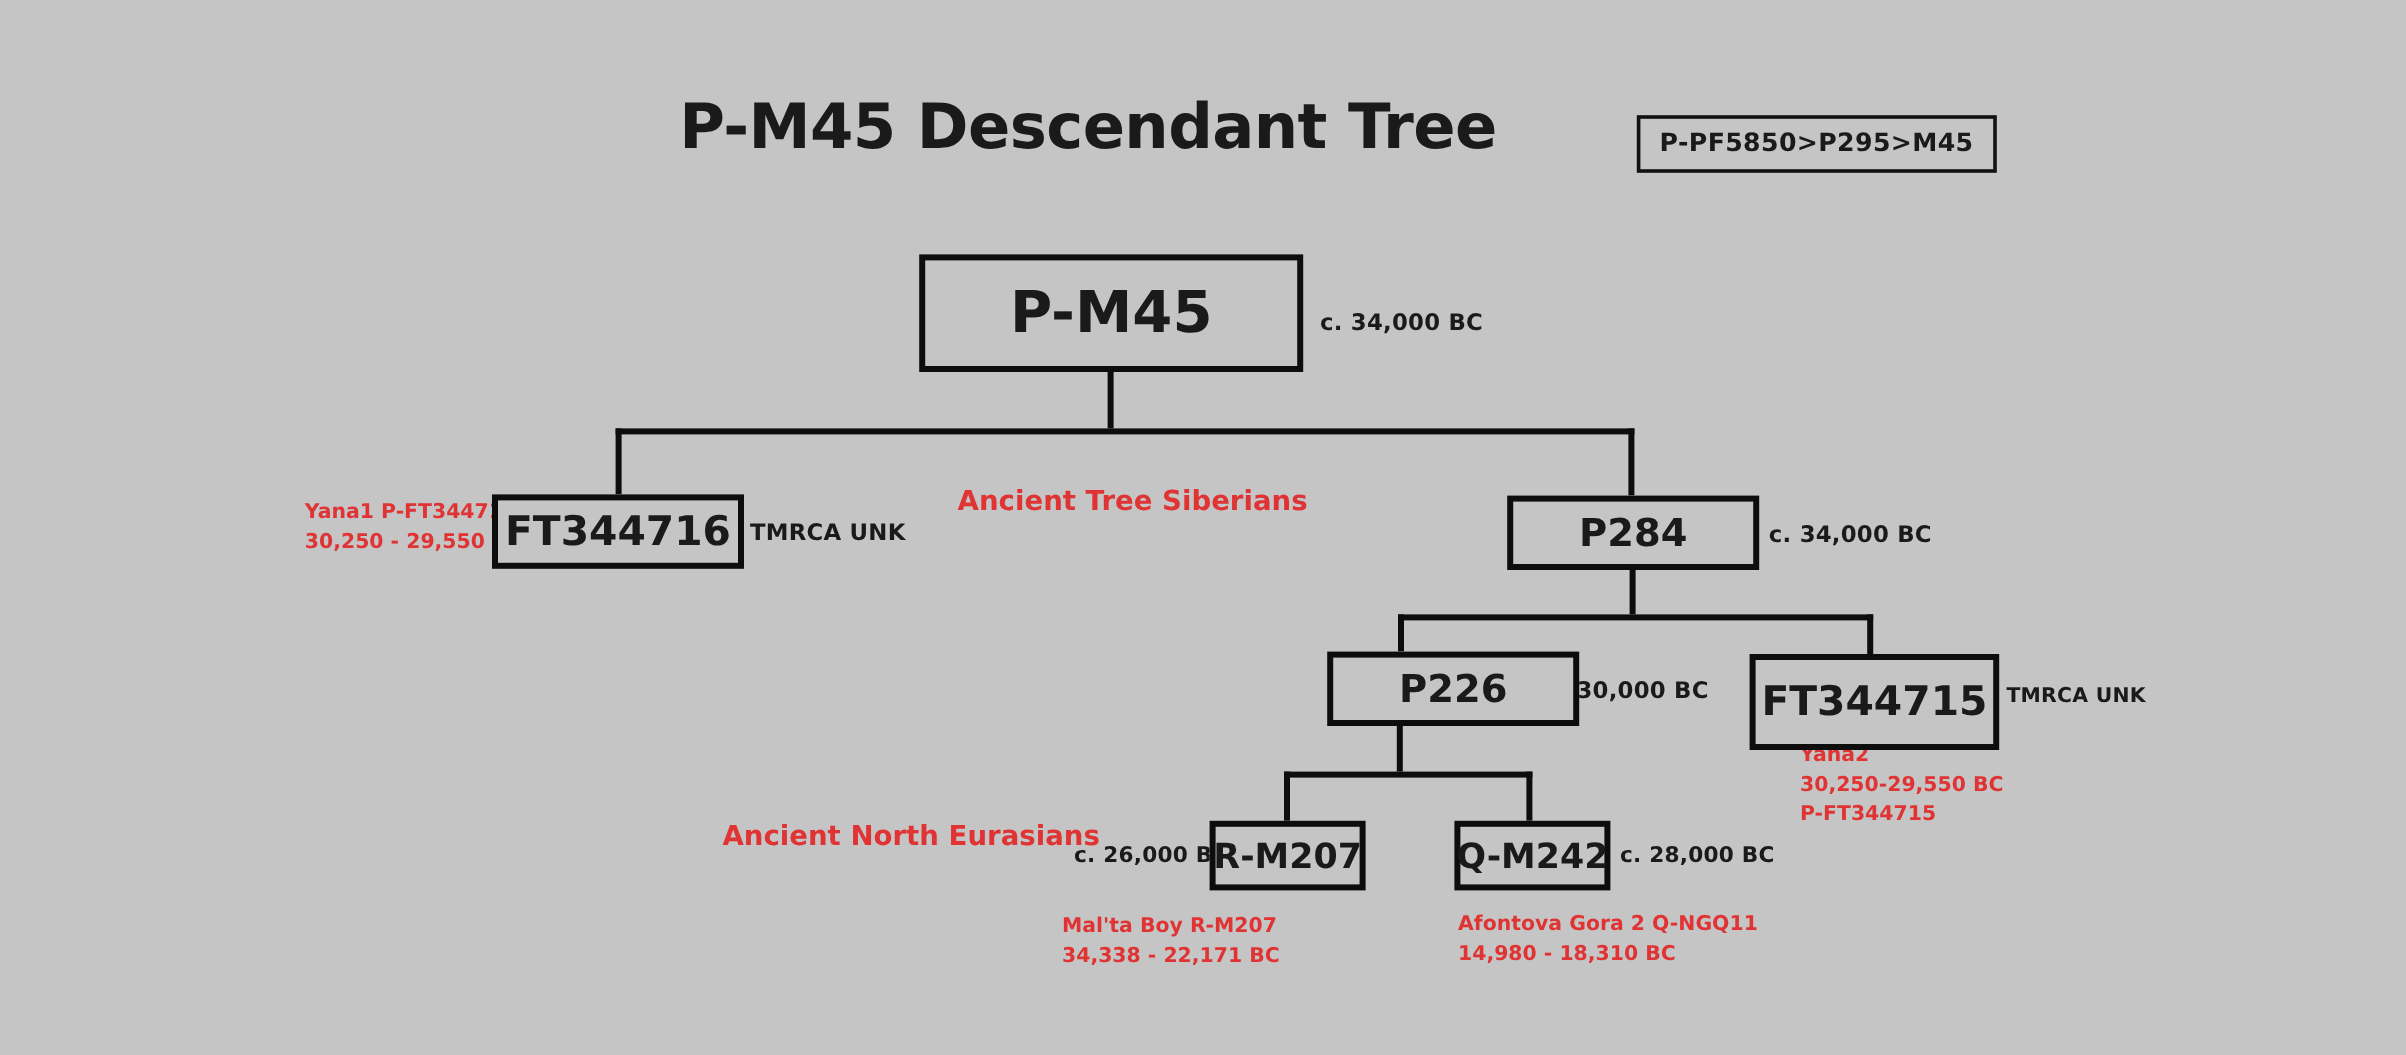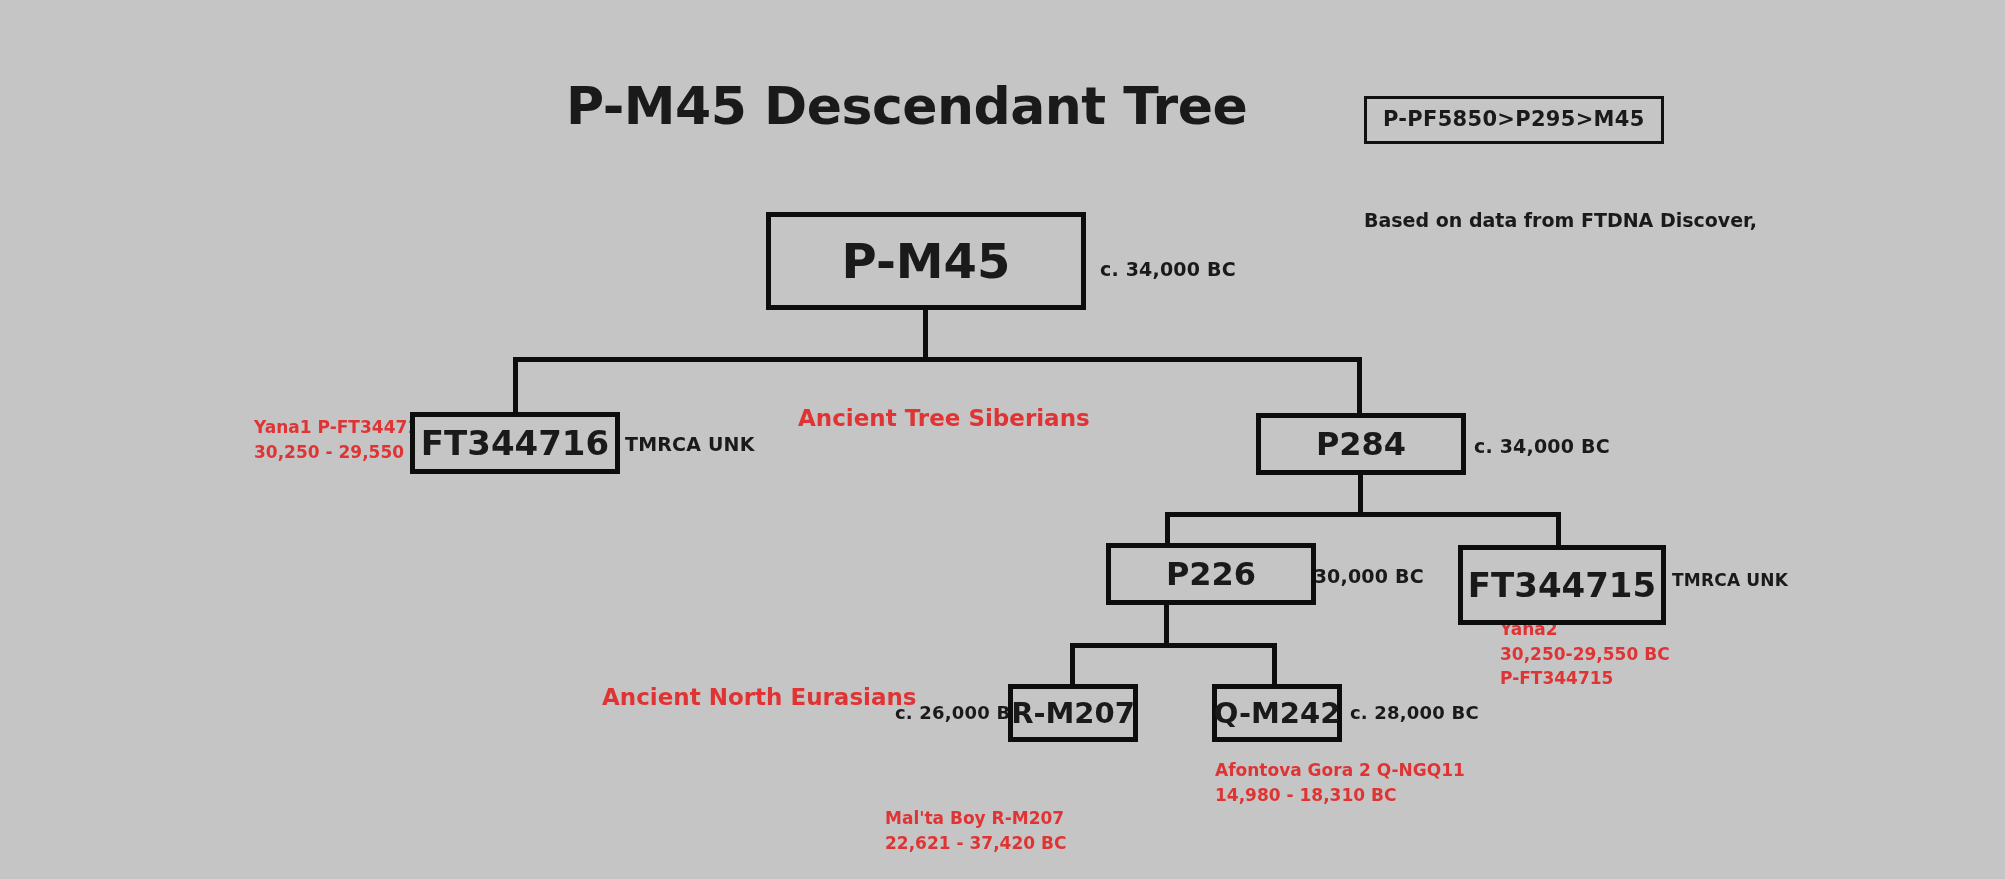--- a/index.html
+++ b/index.html
@@ -121,21 +121,20 @@
   #label-ancient-north-eurasians { left: 602px; top: 684px; font-size: 23px; }
 </style>
 </head>
 <body>
 
 <div id="chart-title">P-M45 Descendant Tree</div>
 
 <div id="haplogroup-path-badge">P-PF5850&gt;P295&gt;M45</div>
 
 <div id="source-attribution">
-  <div>Based on data from FTDNA Discover,</div>
 </div>
 
 <div class="conn conn-v" style="left:923px; top:310px;  height:47px;"></div>
 <div class="conn conn-h" style="left:513px; top:357px;  width:849px;"></div>
 <div class="conn conn-v" style="left:513px; top:357px;  height:55px;"></div>
 <div class="conn conn-v" style="left:1357px; top:357px; height:56px;"></div>
 
 <div class="conn conn-v" style="left:1358px; top:475px; height:37px;"></div>
 <div class="conn conn-h" style="left:1165px; top:512px; width:396px;"></div>
 <div class="conn conn-v" style="left:1165px; top:512px; height:31px;"></div>
@@ -185,23 +184,23 @@
   <div>Yana1 P-FT344716</div>
   <div>30,250 - 29,550 BC</div>
 </div>
 
 <div class="annotation" style="left:1500px; top:617px;">
   <div>Yana2</div>
   <div>30,250-29,550 BC</div>
   <div>P-FT344715</div>
 </div>
 
-<div class="annotation" style="left:885px; top:760px;margin-top:46px;">
+<div class="annotation" style="left:885px; top:760px;">
   <div>Mal'ta Boy R-M207</div>
-  <div>22,621 - 37,420 BC</div>
+  <div>34,338 - 22,171 BC</div>
 </div>
 
 <div class="annotation" style="left:1215px; top:758px;">
   <div>Afontova Gora 2 Q-NGQ11</div>
   <div>14,980 - 18,310 BC</div>
 </div>
 
 <div class="group-label" id="label-ancient-north-siberians">Ancient Tree Siberians</div>
 <div class="group-label" id="label-ancient-north-eurasians">Ancient North Eurasians</div>
 

